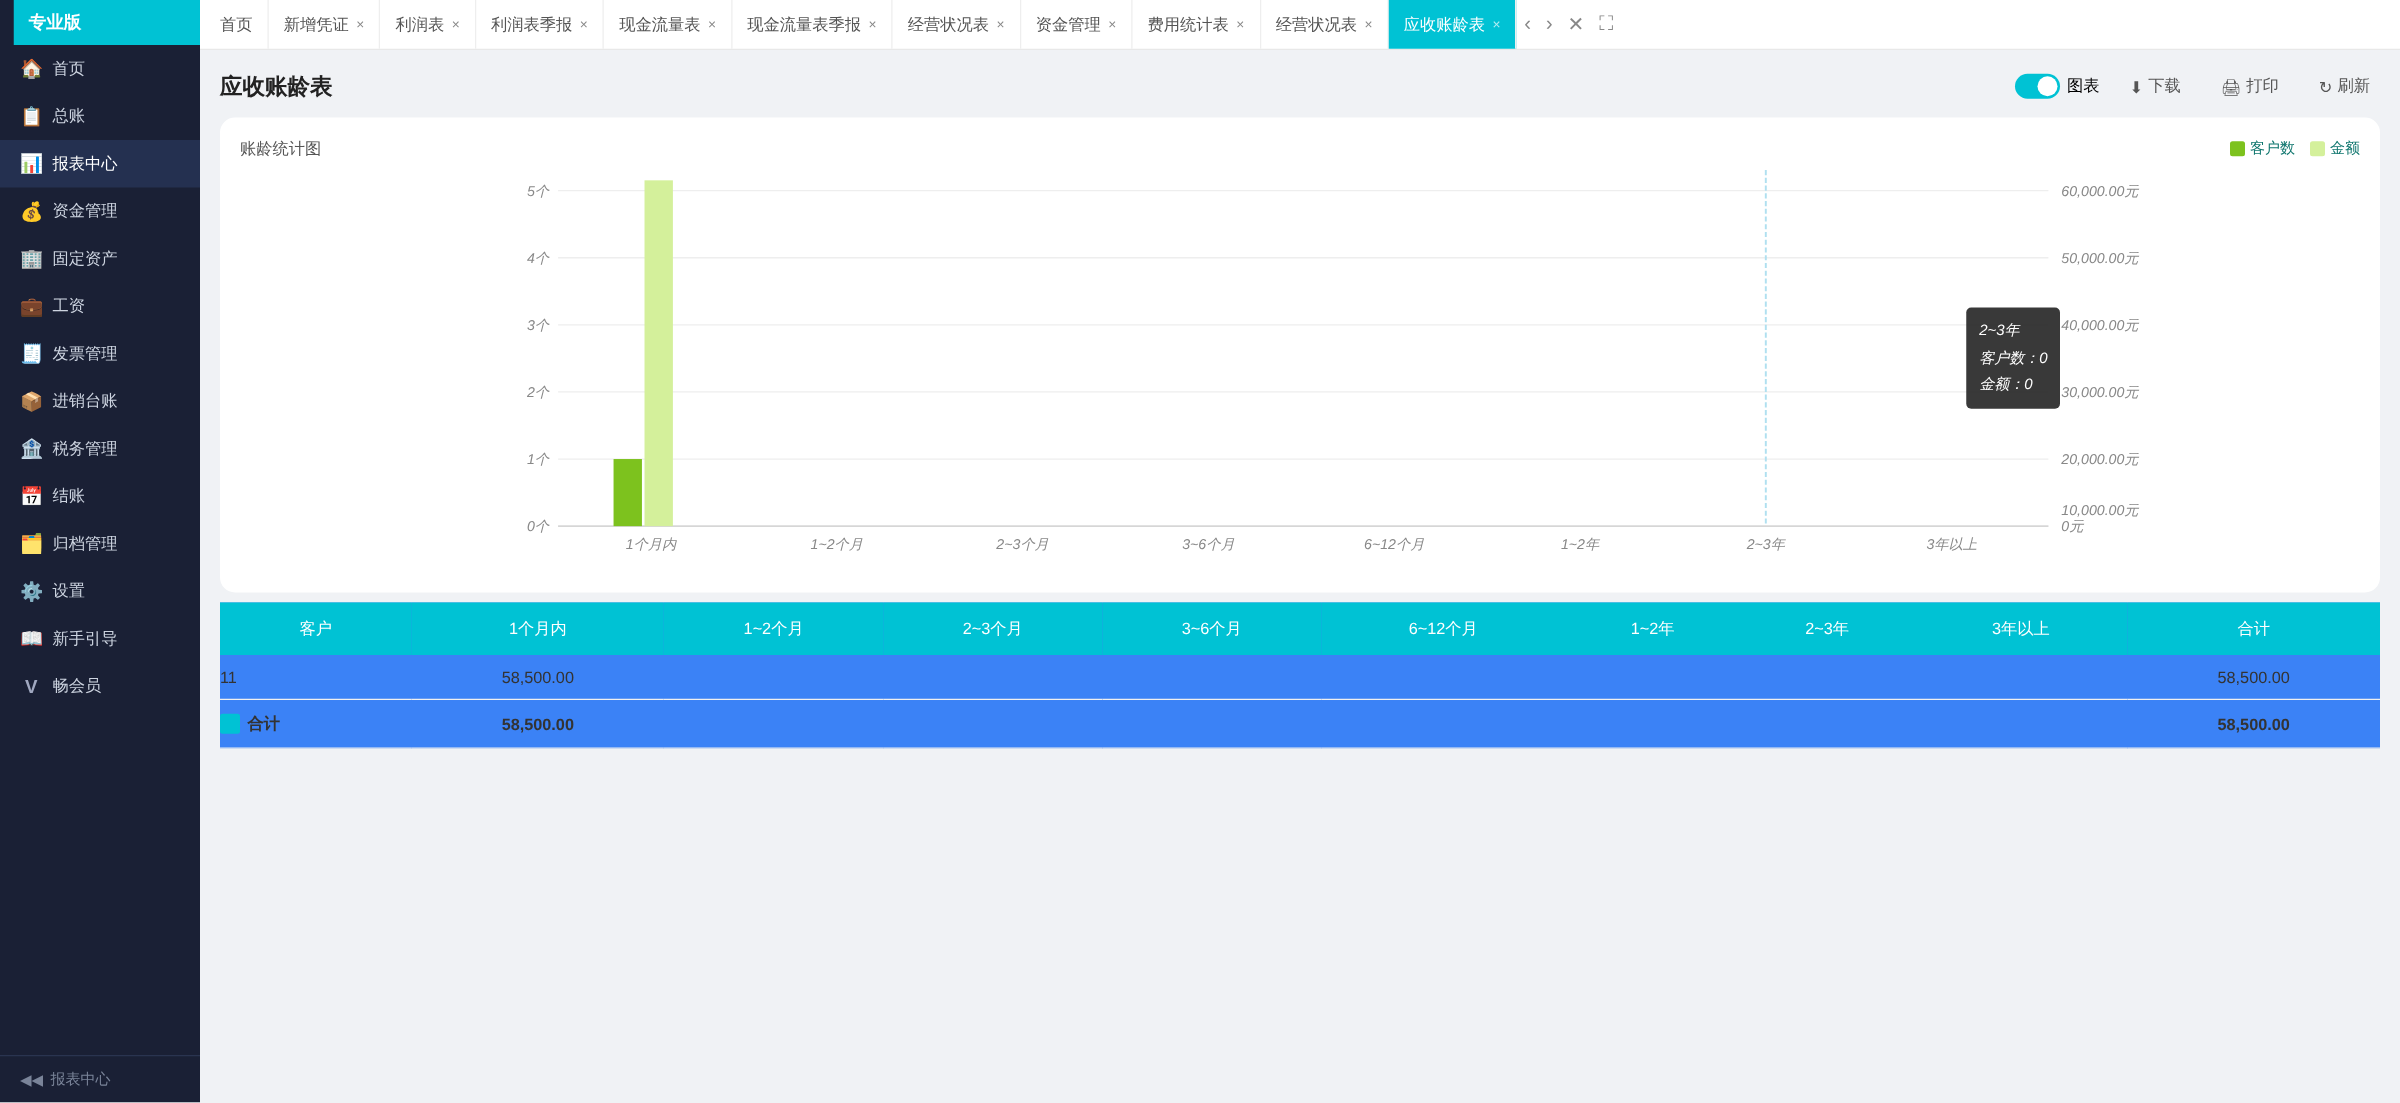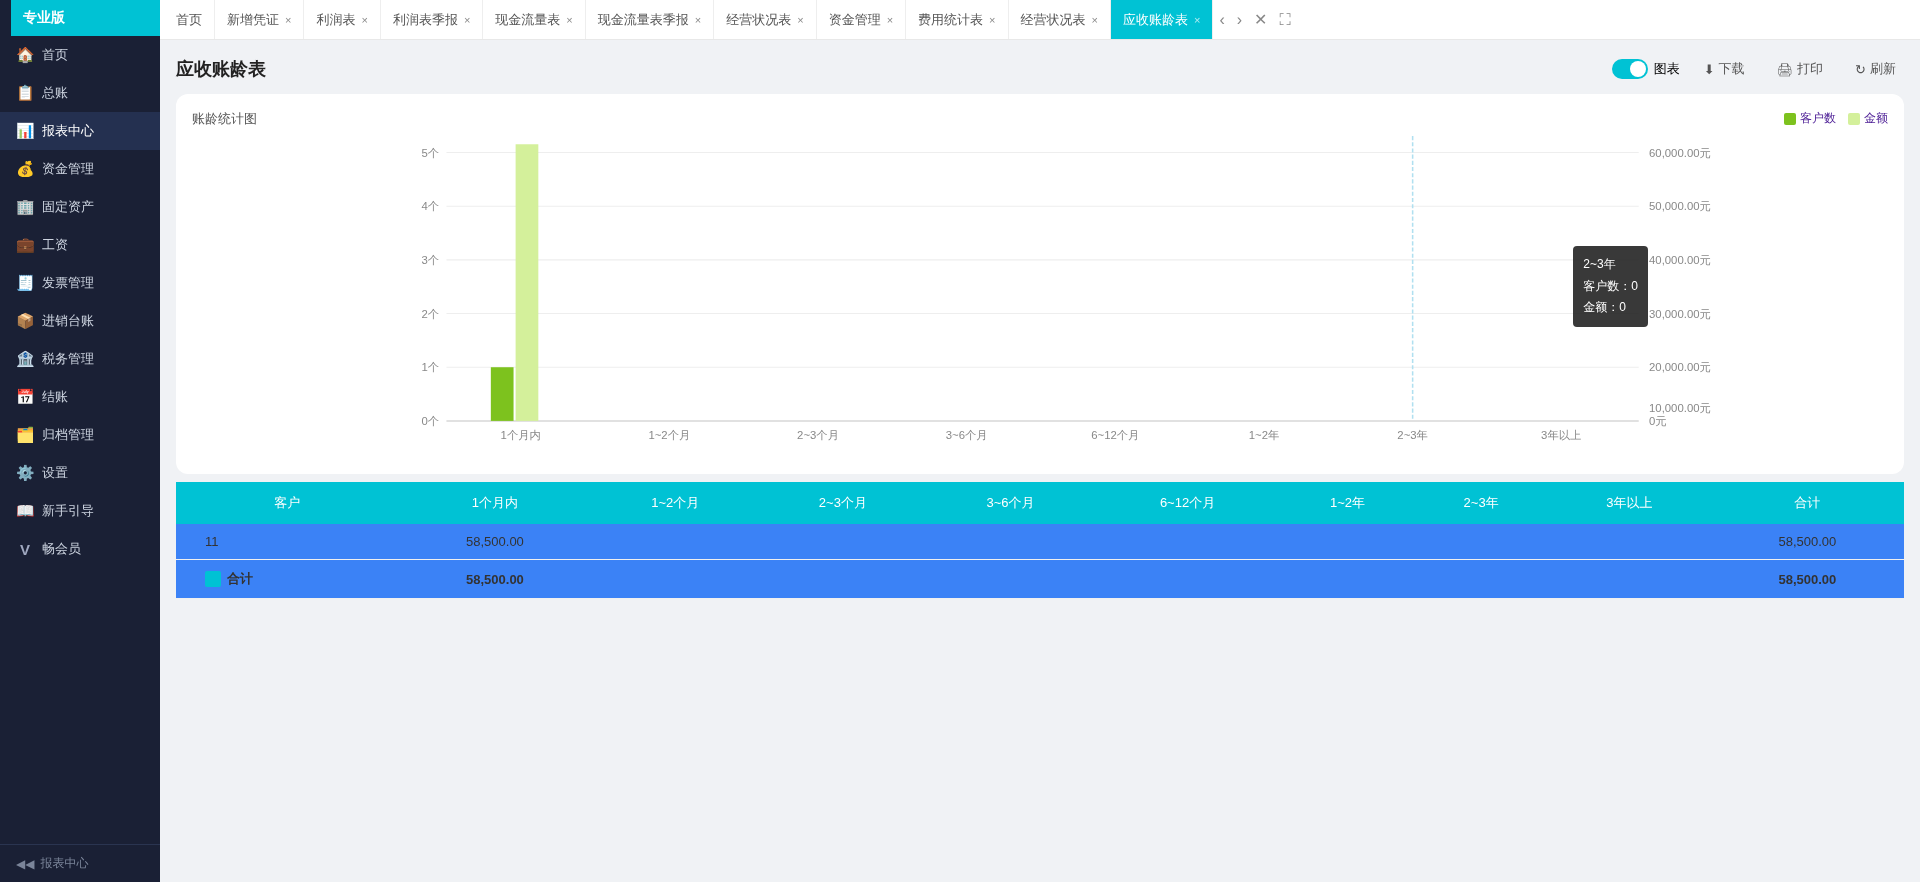--- a/index.html
+++ b/index.html
@@ -168,34 +168,35 @@
     }
     .chart-title { font-size: 13px; color: #555; margin-bottom: 8px; }
     .chart-legend {
       position: absolute;
       top: 16px;
       right: 16px;
       display: flex;
       align-items: center;
       gap: 12px;
       font-size: 12px;
-      color: #4c1d95;
+      color: #0f766e;
     }
     .legend-item { display: flex; align-items: center; gap: 4px; }
     .legend-dot {
       width: 12px;
       height: 12px;
       border-radius: 2px;
     }
 
     
     .chart-svg-container {
       width: 100%;
       height: 320px;
       position: relative;
+      font-style: italic;
     }
 
     
     .chart-tooltip {
       position: absolute;
       background: rgba(30,30,30,0.88);
       color: #fff;
       border-radius: 4px;
       padding: 8px 10px;
       font-size: 12px;
@@ -223,21 +224,21 @@
     }
     .data-table tbody tr {
       border-bottom: 1px solid #f0f0f0;
     }
     .data-table tbody td {
       padding: 10px 8px;
       text-align: center;
       font-size: 13px;
       color: #333;
     }
-    .data-table tbody td:first-child { text-align: left; padding-left: 29px; }
+    .data-table tbody td:first-child { text-align: left; padding-left: 0; }
     .total-row td { font-weight: bold; color: #222; }
     .total-row td:first-child {
       display: flex;
       align-items: center;
       gap: 6px;
     }
     .total-icon {
       width: 16px;
       height: 16px;
       background: #00c2d4;

